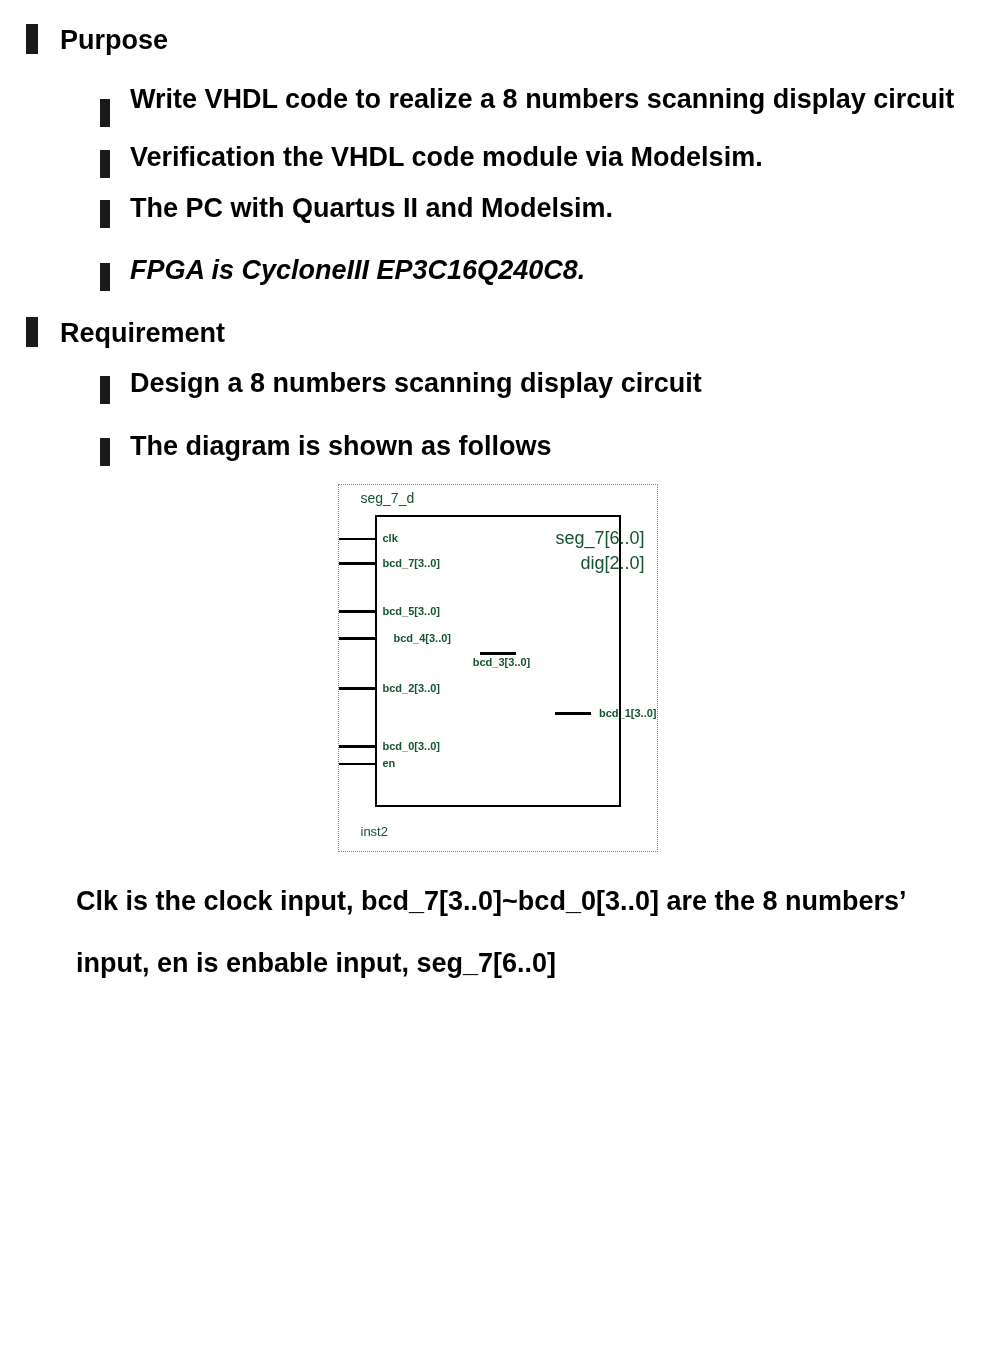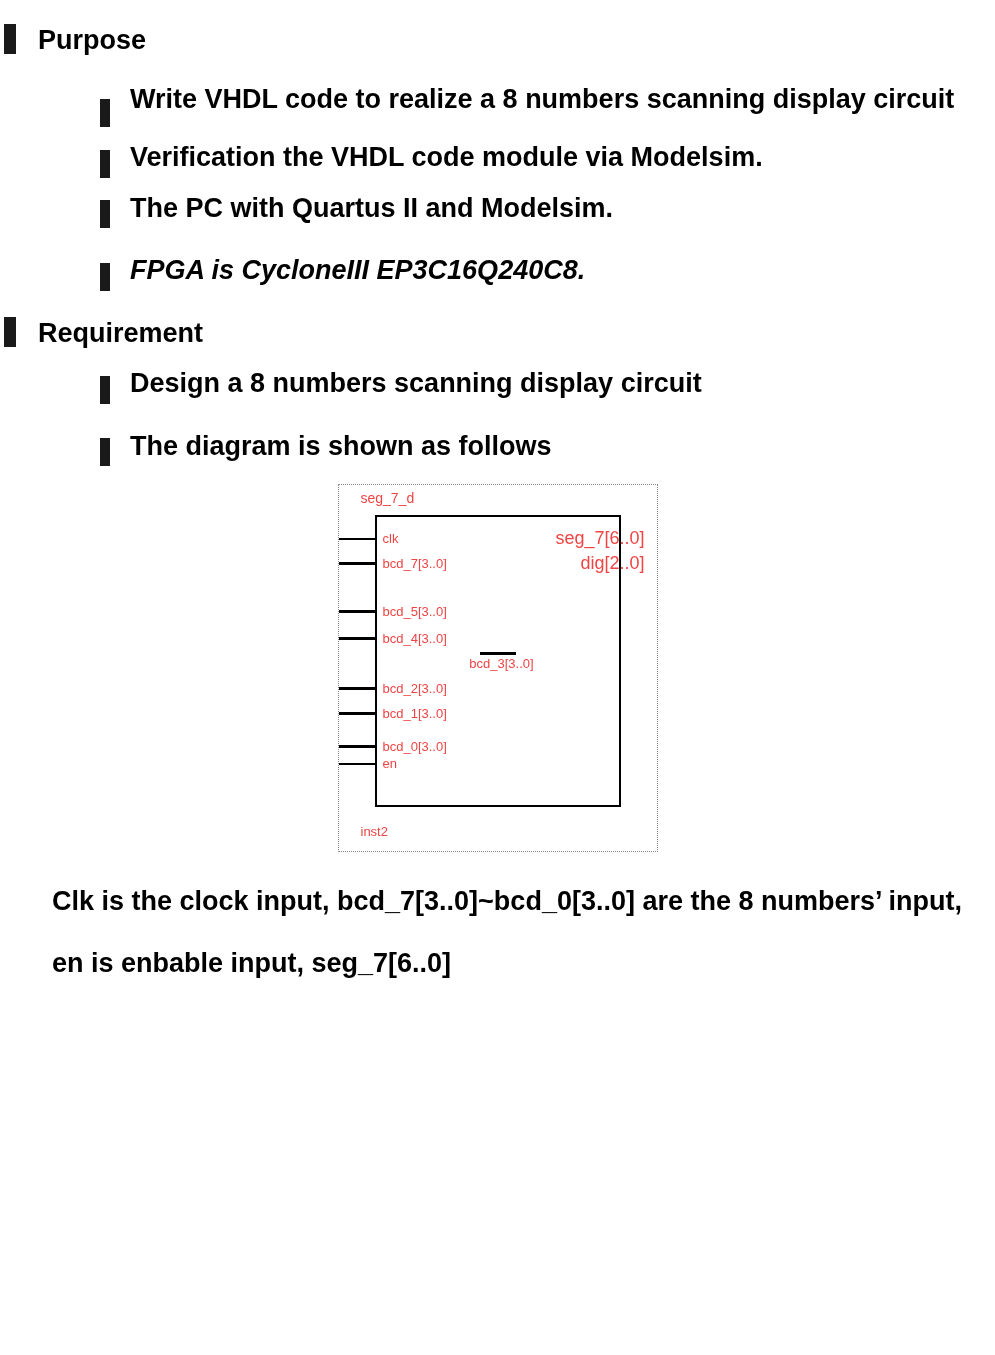--- a/index.html
+++ b/index.html
@@ -7,45 +7,45 @@
     width: 995px;
     background: #fff;
     font-family: Arial, Helvetica, sans-serif;
     color: #000;
     font-size: 27px;
     line-height: 1.4;
     padding: 20px 0 30px 0;
     font-weight: 600;
   }
   .section { margin: 0 0 8px 0; }
-  .lvl1 { display: flex; align-items: flex-start; padding-left: 4px; margin-bottom: 10px; }
+  .lvl1 { display: flex; align-items: flex-start; padding-left: 26px; margin-bottom: 10px; }
   .lvl2 { display: flex; align-items: flex-end; padding-left: 100px; margin-bottom: 10px; }
   .bullet {
     width: 12px; height: 30px; background: #1a1a1a; flex: 0 0 12px;
     margin-right: 22px; margin-top: 4px;
   }
   .bullet2 {
     width: 10px; height: 28px; background: #1a1a1a; flex: 0 0 10px;
     margin-right: 20px; margin-top: 4px;
   }
   .txt { flex: 1; padding-right: 20px; line-height: 2.1; }
   .txt-single { flex: 1; padding-right: 20px; line-height: 1.5; }
-  .para { padding-left: 52px; padding-right: 30px; line-height: 2.3; margin-top: 18px; }
+  .para { padding-left: 52px; padding-right: 30px; line-height: 2.3; margin-top: 18px; margin-left: 24px; }
 
   
   .diagram-wrap { display: flex; justify-content: center; margin: 18px 0 6px 0; }
   .diagram-outer {
     width: 320px;
     border: 1px dotted #888;
     padding: 4px 0 4px 0;
     background: #fff;
     font-family: Arial, sans-serif;
     font-weight: 400;
     font-size: 14px;
-    color: #ef4444;
+    color: #14532d;
     position: relative;
   }
   .diag-title { padding: 0 0 6px 22px; font-size: 14px; }
   .diag-core {
     position: relative;
     height: 330px;
     margin: 0 0 2px 0;
   }
   .inner-box {
     position: absolute;
@@ -61,21 +61,21 @@
     display: flex;
     align-items: center;
   }
   .port-in .stub-l {
     width: 36px; height: 2px; background: #000; position: relative;
   }
   .port-in .stub-l::before {
     content: ""; position: absolute; left: -6px; top: -3px;
     width: 0; height: 0;
   }
-  .port-label-l { margin-left: 8px; font-size: 13px; }
+  .port-label-l { margin-left: 8px; font-size: 11px; font-weight: bold; }
   .port-label-r { margin-right: 8px; font-size: 18px; text-align: right; flex:1; padding-right:4px; }
   .inst { position: absolute; left: 22px; bottom: 4px; font-size: 13px; }
 </style>
 </head>
 <body>
 
 <div class="section">
   <div class="lvl1">
     <div class="bullet"></div>
     <div class="txt-single">Purpose</div>
@@ -131,33 +131,33 @@
       <div class="port-row port-in" style="top:37px;">
         <div class="stub-l" style="height:3px;"></div>
         <span class="port-label-l">bcd_7[3..0]</span>
         <span class="port-label-r">dig[2..0]</span>
         <div class="stub-r" style="height:3px;"></div>
       </div>
       <div class="port-row port-in" style="top:85px;">
         <div class="stub-l" style="height:3px;"></div>
         <span class="port-label-l">bcd_5[3..0]</span>
       </div>
-      <div class="port-row port-in" style="top:112px;">
+      <div class="port-row port-in" style="top:112px;gap:11px;">
         <div class="stub-l" style="height:3px;"></div>
         <span class="port-label-l">bcd_4[3..0]</span>
       </div>
       <div class="port-row port-in" style="top:137px;flex-direction:column;">
         <div class="stub-l" style="height:3px;"></div>
         <span class="port-label-l">bcd_3[3..0]</span>
       </div>
       <div class="port-row port-in" style="top:162px;">
         <div class="stub-l" style="height:3px;"></div>
         <span class="port-label-l">bcd_2[3..0]</span>
       </div>
-      <div class="port-row port-in" style="top:187px;">
+      <div class="port-row port-in" style="top:187px;justify-content:flex-end;">
         <div class="stub-l" style="height:3px;"></div>
         <span class="port-label-l">bcd_1[3..0]</span>
       </div>
       <div class="port-row port-in" style="top:220px;">
         <div class="stub-l" style="height:3px;"></div>
         <span class="port-label-l">bcd_0[3..0]</span>
       </div>
       <div class="port-row port-in" style="top:237px;">
         <div class="stub-l"></div>
         <span class="port-label-l">en</span>

